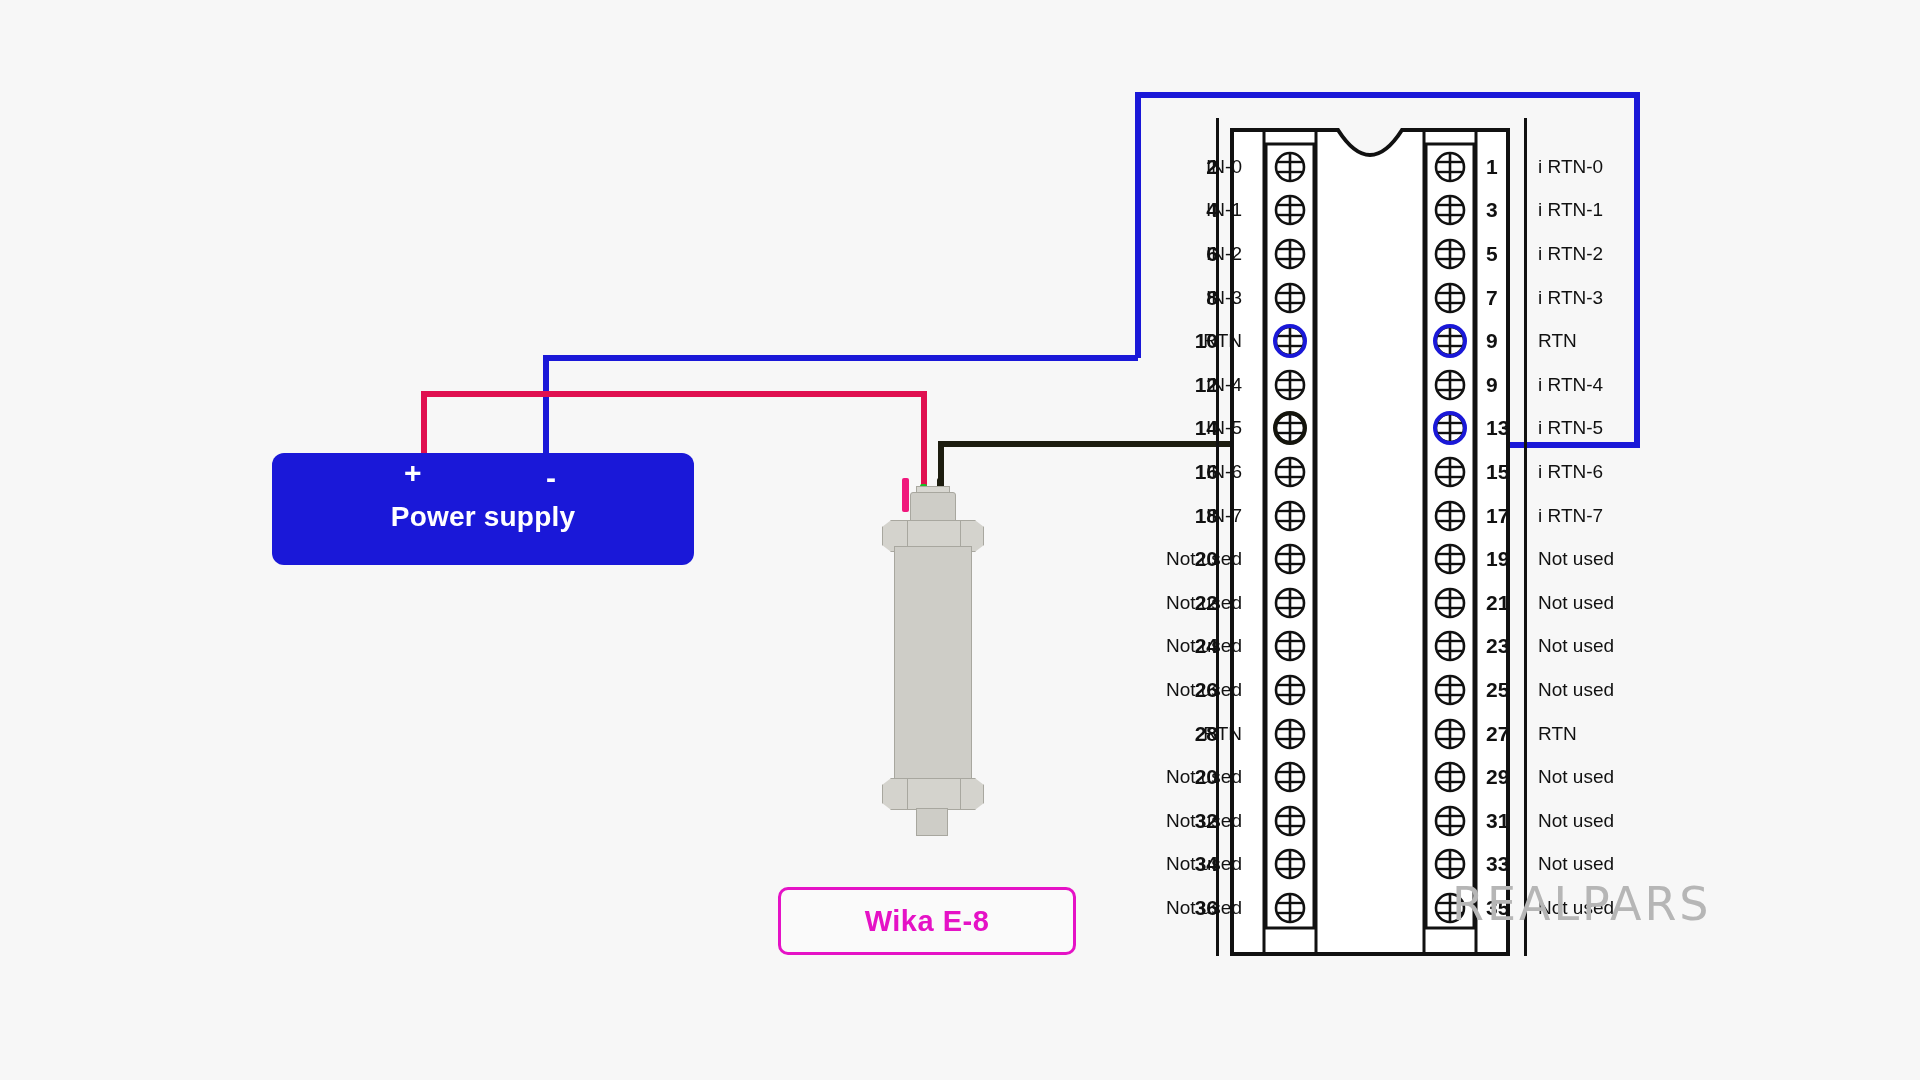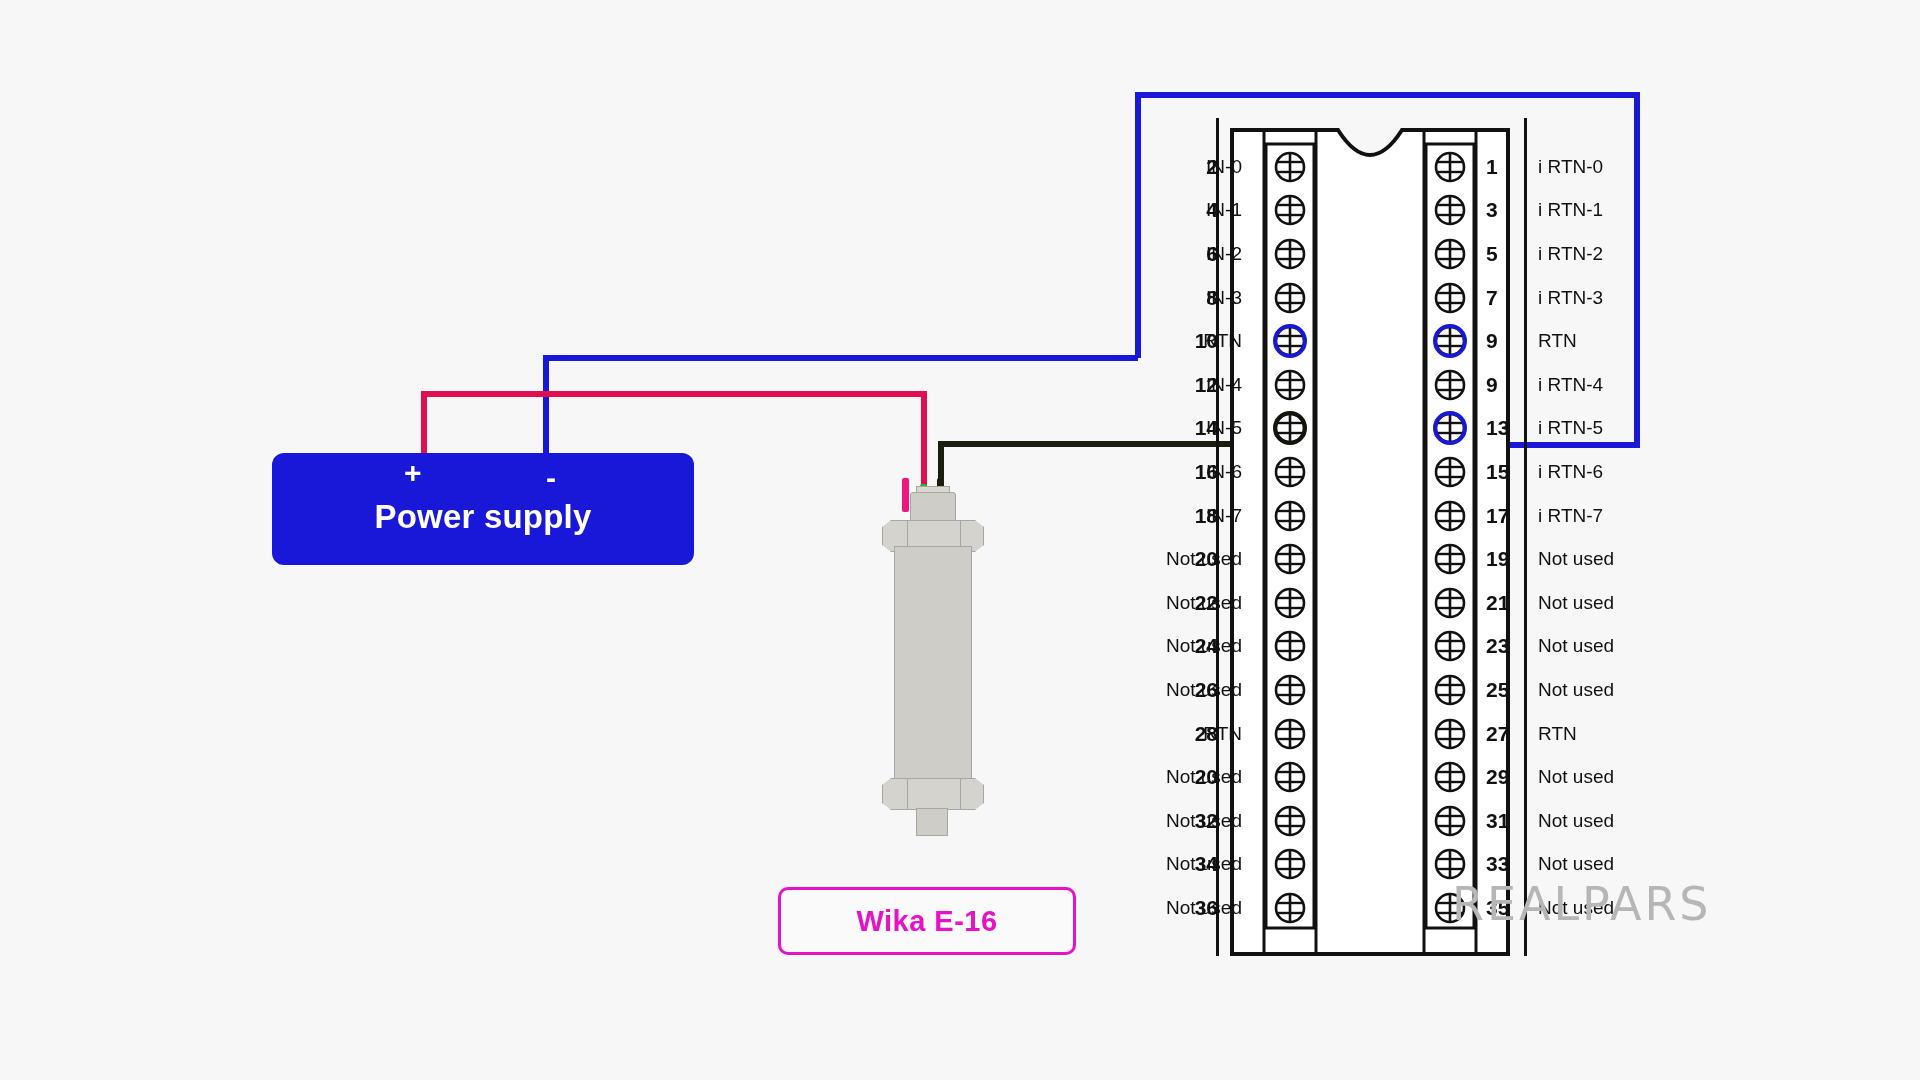--- a/index.html
+++ b/index.html
@@ -18,21 +18,21 @@
   #power-supply {
     position: absolute;
     left: 272px; top: 453px;
     width: 422px; height: 112px;
     background: #1a18d8;
     border-radius: 12px;
     display: flex; align-items: center; justify-content: center;
   }
   #power-supply .ps-label {
     color: #ffffff;
-    font-size: 33px;
+    font-size: 28px;
     font-weight: bold;
     letter-spacing: .2px;
     margin-top: 16px;
   }
   .ps-term {
     position: absolute;
     color: #ffffff;
     font-size: 30px;
     font-weight: bold;
     line-height: 1;
@@ -189,21 +189,21 @@
 
     <div class="sensor-hex" id="hex-bot">
       <div class="hex-line" style="left:24px; top:0; height:100%;"></div>
       <div class="hex-line" style="left:77px; top:0; height:100%;"></div>
     </div>
 
     <div id="sensor-tip"></div>
   </div>
 
   <div id="wika-label">
-    <span class="wika-text">Wika E-16</span>
+    <span class="wika-text">Wika E-8</span>
   </div>
 
   <div id="terminal-block">
     <svg id="tb-outline" viewBox="0 0 280 838" width="280" height="838" preserveAspectRatio="none">
 
       <path d="M 2,836 L 2,12 L 108,12 Q 140,62 172,12 L 278,12 L 278,836 Z" fill="#ffffff" stroke="#111111" stroke-width="4"></path>
 
       <line x1="34" y1="12" x2="34" y2="836" stroke="#111111" stroke-width="3"></line>
       <line x1="86" y1="12" x2="86" y2="836" stroke="#111111" stroke-width="3"></line>
       <line x1="194" y1="12" x2="194" y2="836" stroke="#111111" stroke-width="3"></line>

